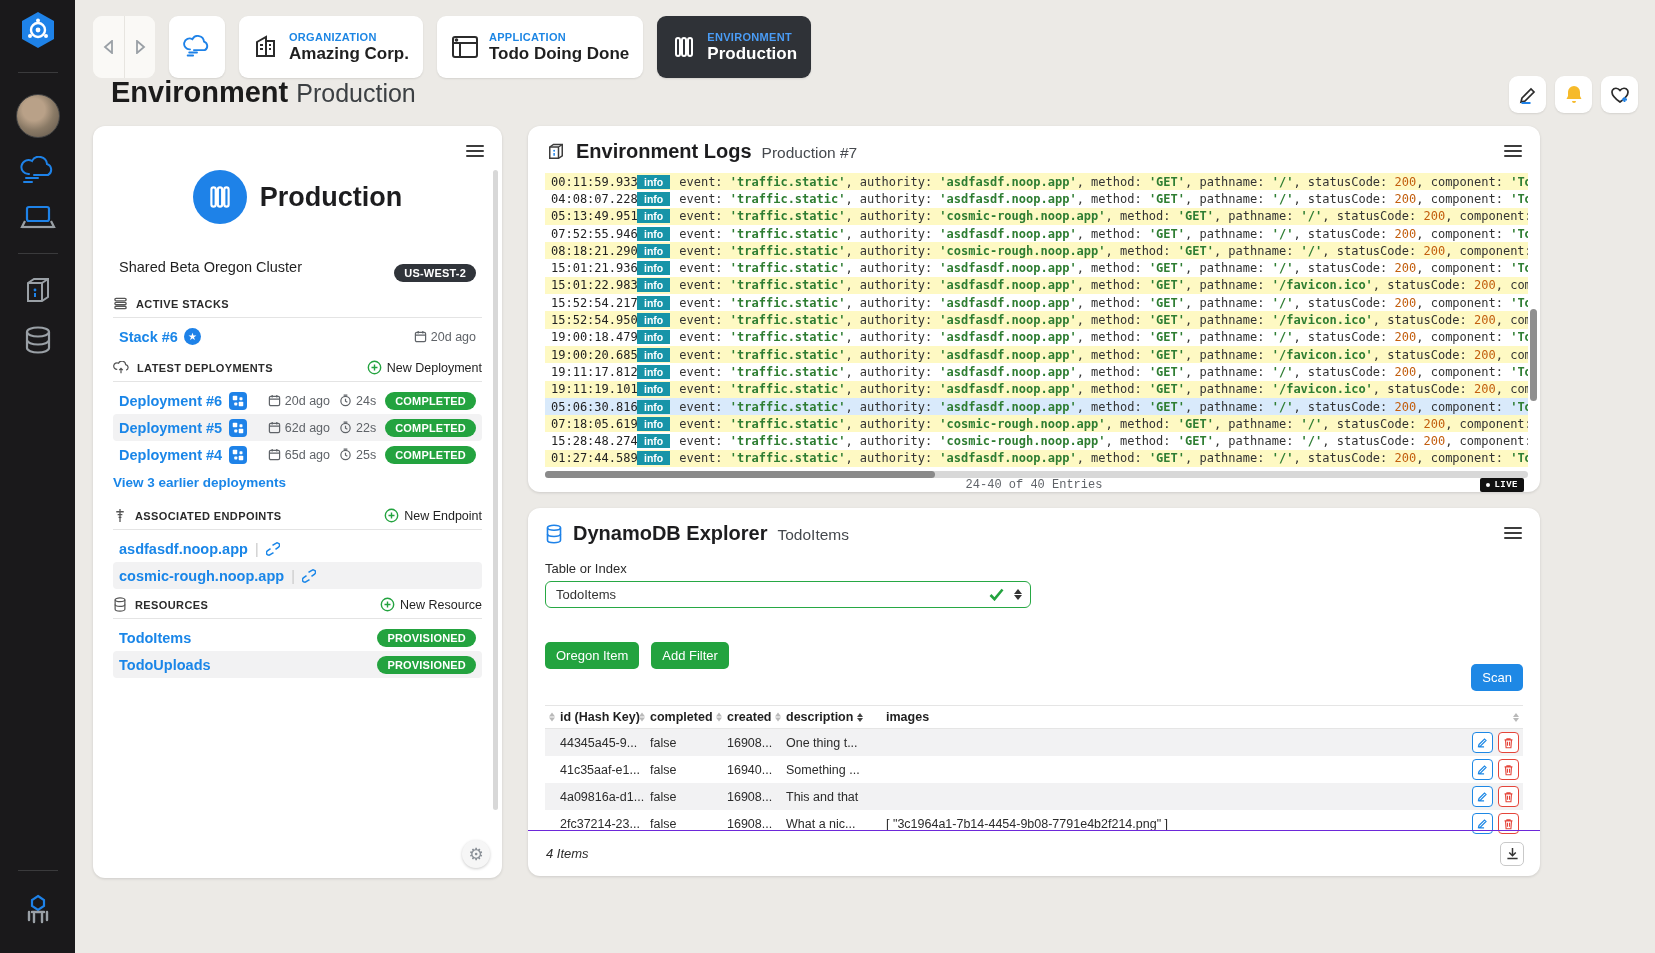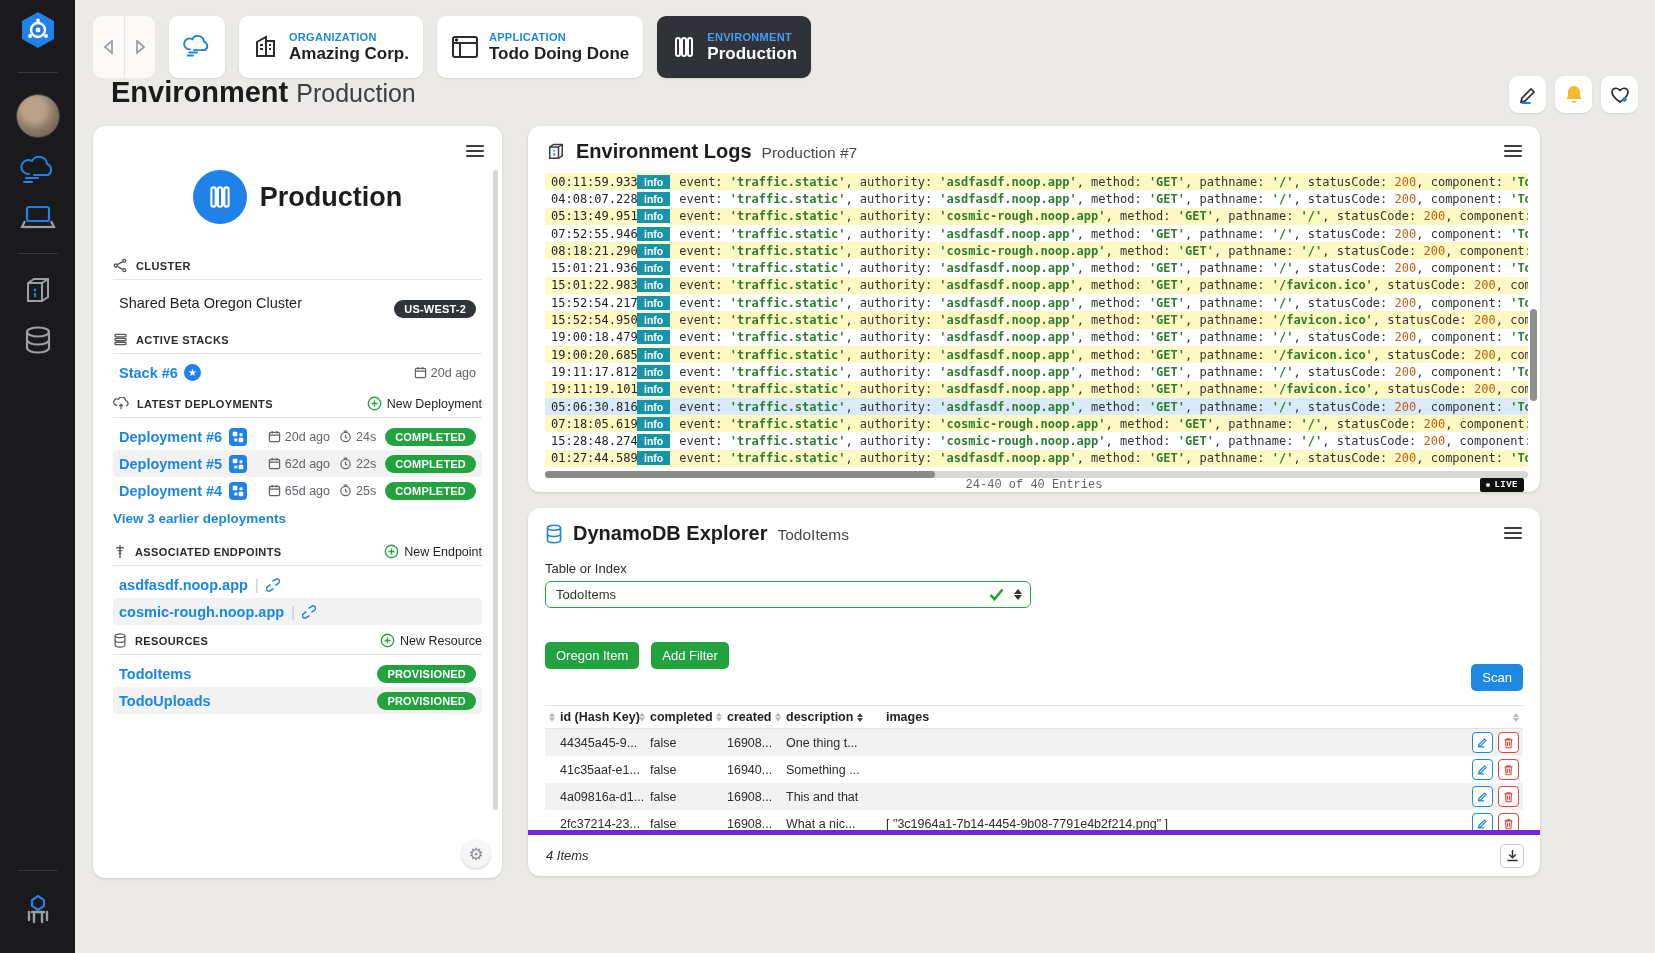--- a/index.html
+++ b/index.html
@@ -115,21 +115,21 @@
   .sortg i { border-left:3.5px solid transparent; border-right:3.5px solid transparent; display:block; }
   .sortg .up { border-bottom:4px solid #b9b9b9; }
   .sortg .dn { border-top:4px solid #b9b9b9; }
   .sortg.active .up { border-bottom-color:#444; }
   .sortg.active .dn { border-top-color:#444; }
   .sortg.after { position:static; transform:none; margin:0 0 0 4px; }
   .acts { flex:0 0 60px; display:flex; gap:5px; justify-content:flex-end; padding-right:4px; }
   .mini-btn { width:21px; height:21px; border-radius:4px; background:#fff; display:flex; align-items:center; justify-content:center; cursor:pointer; }
   .mini-btn.edit { border:1.5px solid #1E88E5; color:#1E88E5; }
   .mini-btn.del { border:1.5px solid #E5453A; color:#E5453A; }
-  .db-footer { position:absolute; left:0; right:0; bottom:0; height:46px; border-top:5px solid #6d28d9; display:flex; align-items:center; padding:0 16px 0 18px; }
+  .db-footer { position:absolute; left:0; right:0; bottom:0; height:46px; border-top:1px solid #6d28d9; display:flex; align-items:center; padding:0 16px 0 18px; }
   .items-count { font-size:13px; font-style:italic; color:#2b2b2b; }
   .dl-btn { margin-left:auto; width:24px; height:24px; border:1px solid #c9c9c9; border-radius:5px; background:#fff; display:flex; align-items:center; justify-content:center; cursor:pointer; color:#333; }
 </style>
 </head>
 <body>
 
 <nav class="sidebar">
   <div class="sb-btn sb-logo">
     <svg width="42" height="42" viewBox="0 0 42 42">
         <polygon points="21,3 37,12 37,30 21,39 5,30 5,12" fill="#1E82E8"></polygon>
@@ -269,29 +269,20 @@
 
   <div class="env-head">
     <div class="env-logo">
       <svg width="28" height="28" viewBox="0 0 26 26" fill="none" stroke="#fff" stroke-width="2">
           <path d="M5 6 a2 2 0 0 1 4 0 v14 a2 2 0 0 1 -4 0 z M11 6 a2 2 0 0 1 4 0 v14 a2 2 0 0 1 -4 0 z M17 6 a2 2 0 0 1 4 0 v14 a2 2 0 0 1 -4 0 z"></path>
         </svg>
     </div>
     <div class="env-name">Production</div>
   </div>
 
-  <div class="sect">
-    <svg width="15" height="15" viewBox="0 0 16 16" fill="none" stroke="#555" stroke-width="1.4">
-        <circle cx="3" cy="8" r="1.6"></circle>
-        <circle cx="12" cy="3" r="1.6"></circle>
-        <circle cx="12" cy="13" r="1.6"></circle>
-        <path d="M4.5 7 L10.5 3.8 M4.5 9 L10.5 12.2"></path>
-      </svg>
-    <span class="label">CLUSTER</span>
-  </div>
   <div class="rowline" style="margin:6px 0 4px;">
     <span style="font-size:14.5px;">Shared Beta Oregon Cluster</span>
     <span class="pill dark" style="margin-left:auto;margin-top:12px;">US-WEST-2</span>
   </div>
 
   <div class="sect">
     <svg width="15" height="15" viewBox="0 0 16 16" fill="none" stroke="#555" stroke-width="1.4">
         <rect x="2" y="2.5" width="12" height="2.6" rx="1.3"></rect>
         <rect x="2" y="6.7" width="12" height="2.6" rx="1.3"></rect>
         <rect x="2" y="10.9" width="12" height="2.6" rx="1.3"></rect>

